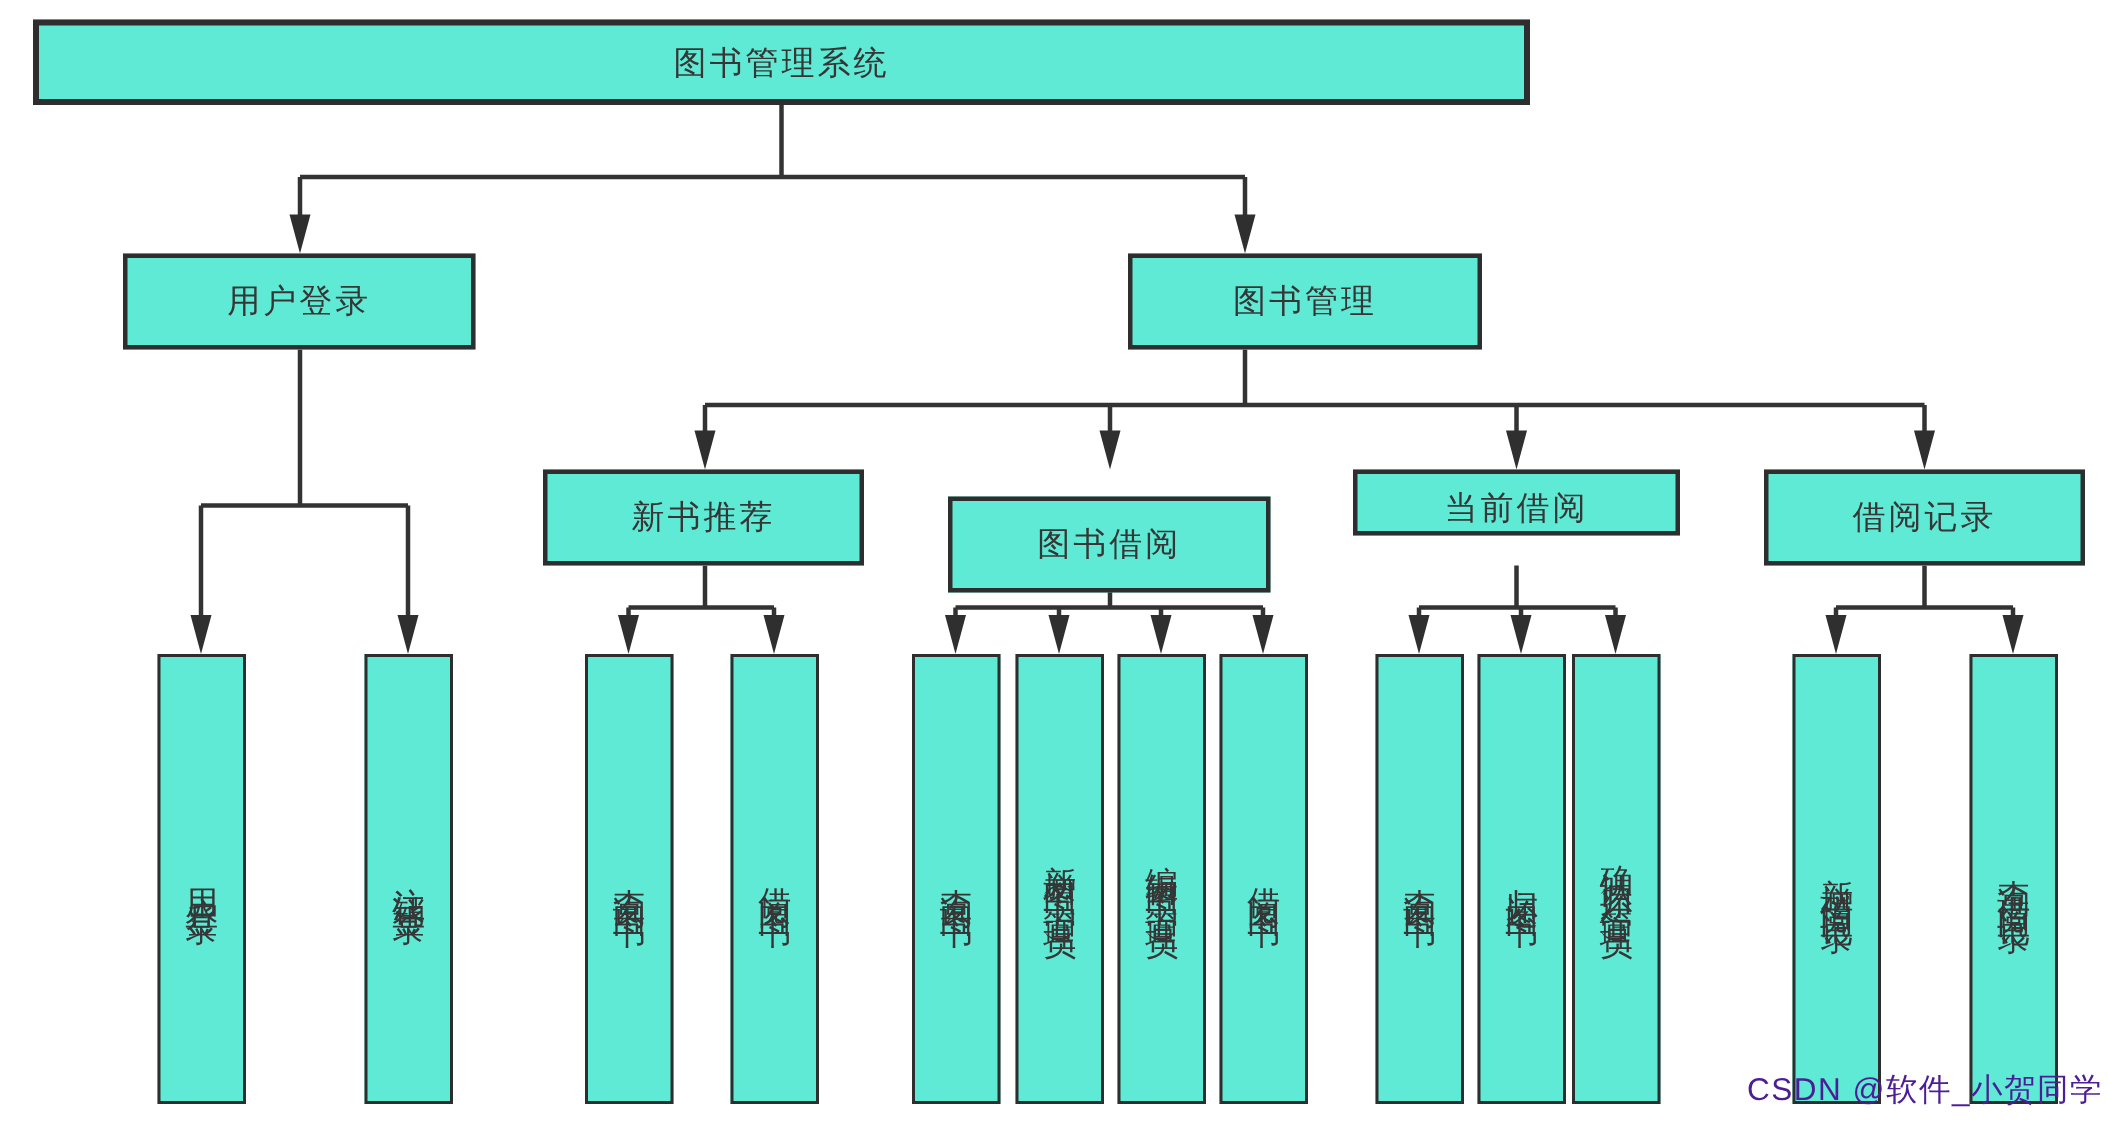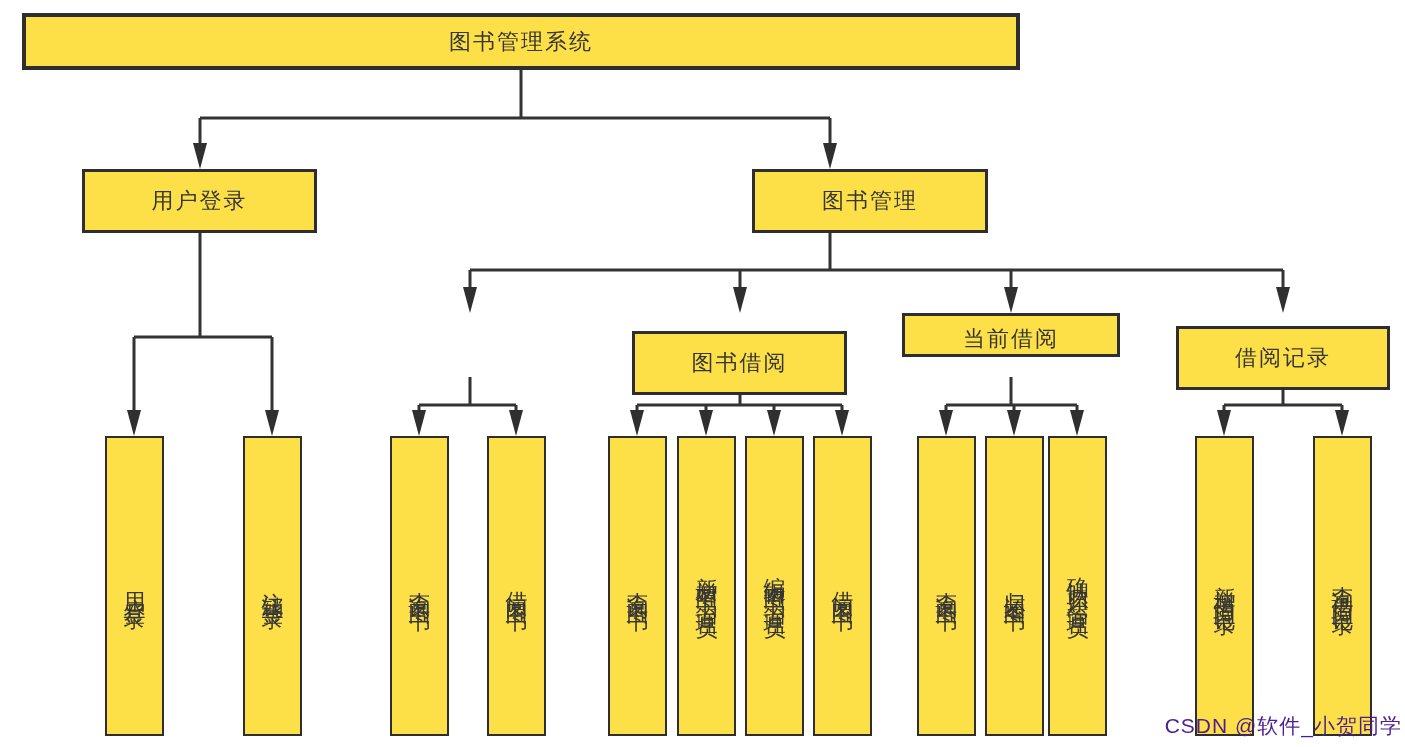--- a/index.html
+++ b/index.html
@@ -28,21 +28,21 @@
     stroke-width: 3;
     fill: none;
   }
   svg.connectors polygon {
     fill: #2f2f2f;
     stroke: none;
   }
   .node {
     position: absolute;
     box-sizing: border-box;
-    background: #fde047;
+    background: #5eead4;
     border: 3px solid #2e2e2e;
     display: flex;
     align-items: center;
     justify-content: center;
     color: #363636;
     font-size: 22px;
     letter-spacing: 2px;
     z-index: 2;
   }
   .node.root {
@@ -154,27 +154,30 @@
     <span>图书管理系统</span>
   </div>
 
   <div class="node" style="left:82px;top:169px;width:235px;height:64px;">
     <span>用户登录</span>
   </div>
   <div class="node" style="left:752px;top:169px;width:236px;height:64px;">
     <span>图书管理</span>
   </div>
 
+  <div class="node" style="left:362px;top:313px;width:214px;height:64px;">
+    <span>新书推荐</span>
+  </div>
   <div class="node" style="left:632px;top:331px;width:215px;height:64px;">
     <span>图书借阅</span>
   </div>
   <div class="node" style="left:902px;top:313px;width:218px;height:44px;align-items:flex-end;">
     <span>当前借阅</span>
   </div>
-  <div class="node" style="left:1176px;top:313px;width:214px;height:64px;margin-top:13px;">
+  <div class="node" style="left:1176px;top:313px;width:214px;height:64px;">
     <span>借阅记录</span>
   </div>
 
   <div class="node leaf" style="left:105px;top:436px;width:59px;height:300px;">
     <span class="vtext">用户登录</span>
   </div>
   <div class="node leaf" style="left:243px;top:436px;width:59px;height:300px;">
     <span class="vtext">注销登录</span>
   </div>
 

